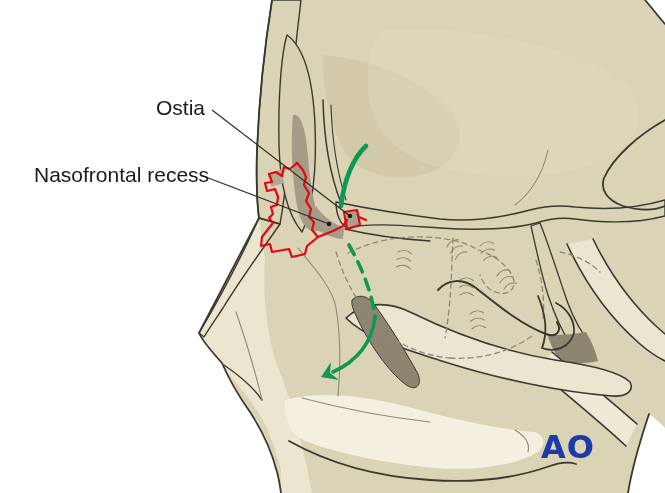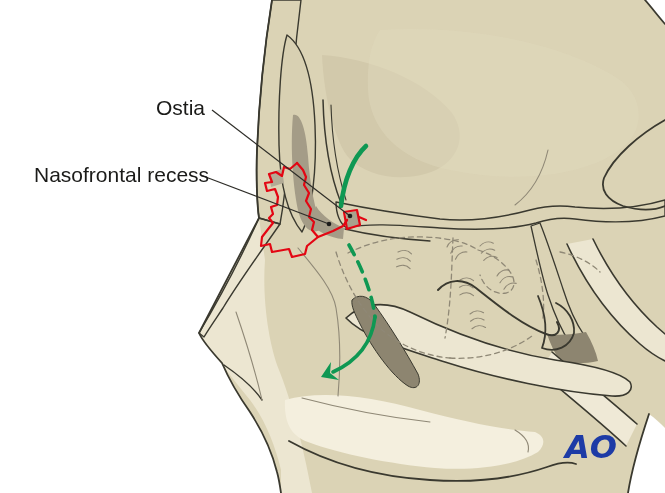--- a/index.html
+++ b/index.html
@@ -7,22 +7,22 @@
     --stipple:#e7e1ca; --outline:#3a392f; --shadow_gray:#a49c87; --hidden_line:#8f8876;
     --highlight_red:#e30613; --arrow_green:#0f9853; --logo_blue:#1d3ba6;
   }
   html,body{margin:0;padding:0;background:#fff;}
   #figure{position:relative;width:665px;height:493px;background:var(--background);
           overflow:hidden;font-family:"Liberation Sans",sans-serif;}
   #figure svg{position:absolute;left:0;top:0;}
   .anno{position:absolute;color:#1b1b19;font-size:21px;line-height:1.1;white-space:nowrap;}
   #lbl-ostia{left:120px;top:96px;width:85px;text-align:right;}
   #lbl-nfr{left:34px;top:163px;width:170px;text-align:center;}
-  #ao-logo{position:absolute;left:565px;top:428px;font-family:"DejaVu Sans",sans-serif;
-           font-weight:700;font-size:32px;color:var(--logo_blue);letter-spacing:1px;font-style:italic;}
+  #ao-logo{position:absolute;left:541px;top:428px;font-family:"DejaVu Sans",sans-serif;
+           font-weight:700;font-size:32px;color:var(--logo_blue);letter-spacing:1px;}
   
   .o{stroke:var(--outline);fill:none;stroke-linecap:round;stroke-linejoin:round;}
   .thin{stroke:var(--hidden_line);fill:none;stroke-width:1.1;stroke-linecap:round;}
   .dash{stroke:var(--hidden_line);fill:none;stroke-width:1.3;stroke-dasharray:5 4;stroke-linecap:round;}
   .red{stroke:var(--highlight_red);fill:none;stroke-width:2.2;stroke-linecap:round;stroke-linejoin:round;}
   .green{stroke:var(--arrow_green);fill:none;stroke-linecap:round;}
   .greenf{fill:var(--arrow_green);stroke:none;}
   .f-bone{fill:var(--bone);}
   .f-light{fill:var(--bone_light);}
   .f-pale{fill:var(--bone_pale);}

